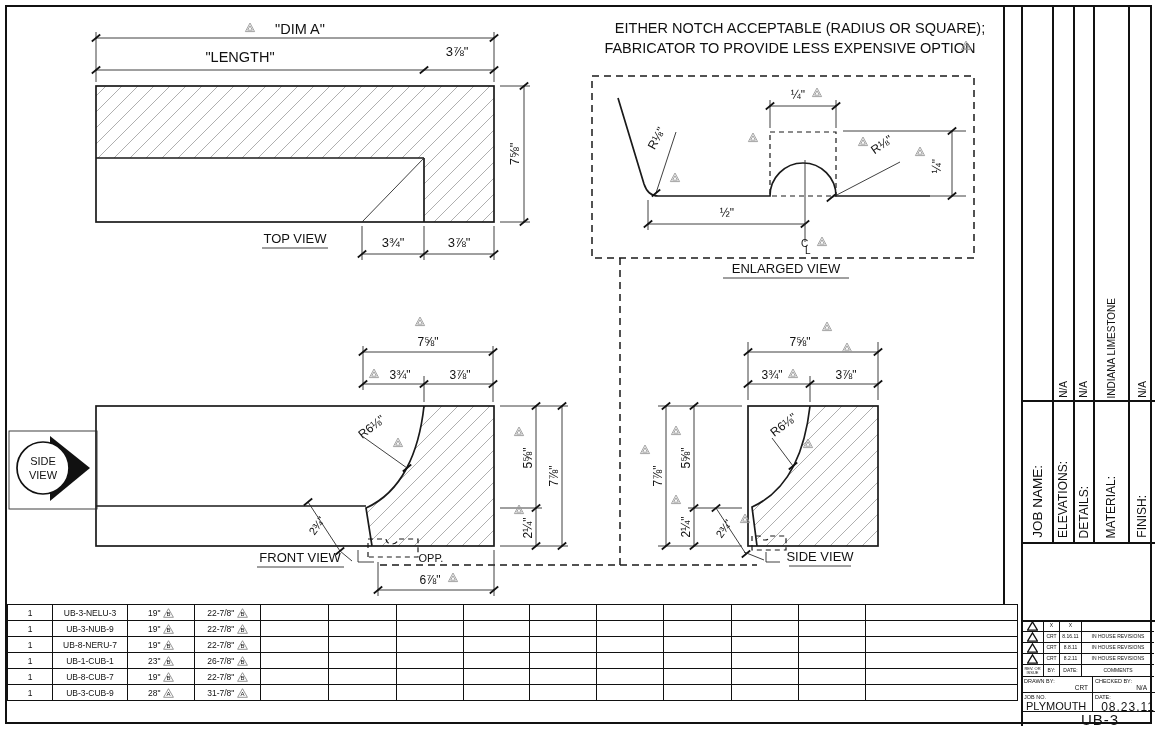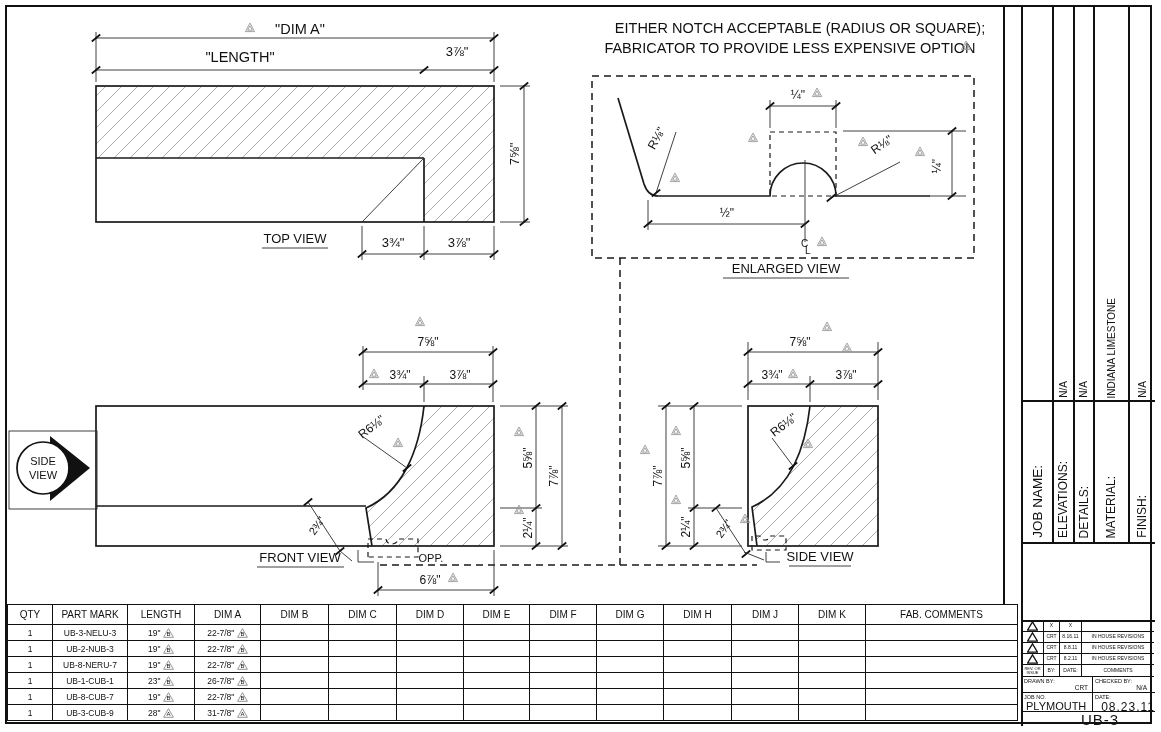--- a/index.html
+++ b/index.html
@@ -406,36 +406,20 @@
           <col style="width:67px">
           <col style="width:66px">
         <col style="width:67px">
           <col style="width:67px">
           <col style="width:68px">
           <col style="width:67px">
         <col style="width:67px">
           <col style="width:152px">
       </colgroup>
       <tbody>
-          <tr>
-        <th>QTY</th>
-        <th>PART MARK</th>
-        <th>LENGTH</th>
-        <th>DIM A</th>
-        <th>DIM B</th>
-        <th>DIM C</th>
-        <th>DIM D</th>
-        <th>DIM E</th>
-        <th>DIM F</th>
-        <th>DIM G</th>
-        <th>DIM H</th>
-        <th>DIM J</th>
-        <th>DIM K</th>
-        <th>FAB. COMMENTS</th>
-      </tr>
       <tr>
         <td>1</td>
         <td>UB-3-NELU-3</td>
         <td><span>19"</span> <span class="ctri"><svg width="11" height="10" viewBox="0 0 11 10">
                   <path d="M5.5,0.7 L10.4,9.3 L0.6,9.3 Z" fill="none" stroke="#8a8a8a" stroke-width="0.9"></path>
                   <text x="5.5" y="8.4" font-size="6" text-anchor="middle" fill="#8a8a8a">B</text>
                 </svg></span></td>
         <td><span>22-7/8"</span> <span class="ctri"><svg width="11" height="10" viewBox="0 0 11 10">
                   <path d="M5.5,0.7 L10.4,9.3 L0.6,9.3 Z" fill="none" stroke="#8a8a8a" stroke-width="0.9"></path>
                   <text x="5.5" y="8.4" font-size="6" text-anchor="middle" fill="#8a8a8a">B</text>
@@ -446,21 +430,21 @@
             <td></td>
             <td></td>
             <td></td>
             <td></td>
             <td></td>
             <td></td>
             <td></td>
       </tr>
       <tr>
         <td>1</td>
-        <td>UB-2-NUB-3</td>
+        <td>UB-3-NUB-9</td>
         <td><span>19"</span> <span class="ctri"><svg width="11" height="10" viewBox="0 0 11 10">
                   <path d="M5.5,0.7 L10.4,9.3 L0.6,9.3 Z" fill="none" stroke="#8a8a8a" stroke-width="0.9"></path>
                   <text x="5.5" y="8.4" font-size="6" text-anchor="middle" fill="#8a8a8a">B</text>
                 </svg></span></td>
         <td><span>22-7/8"</span> <span class="ctri"><svg width="11" height="10" viewBox="0 0 11 10">
                   <path d="M5.5,0.7 L10.4,9.3 L0.6,9.3 Z" fill="none" stroke="#8a8a8a" stroke-width="0.9"></path>
                   <text x="5.5" y="8.4" font-size="6" text-anchor="middle" fill="#8a8a8a">B</text>
                 </svg></span></td>
         <td></td>
             <td></td>

